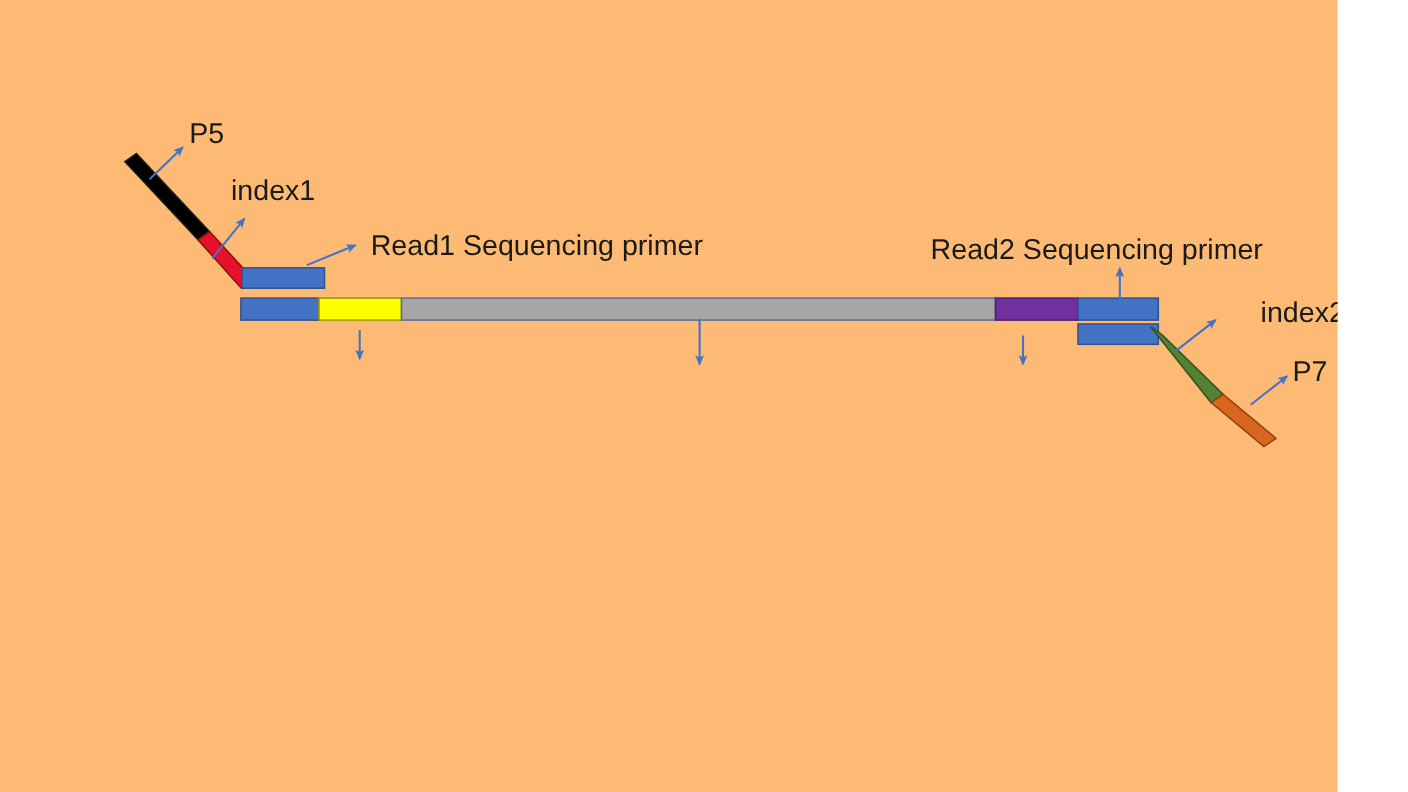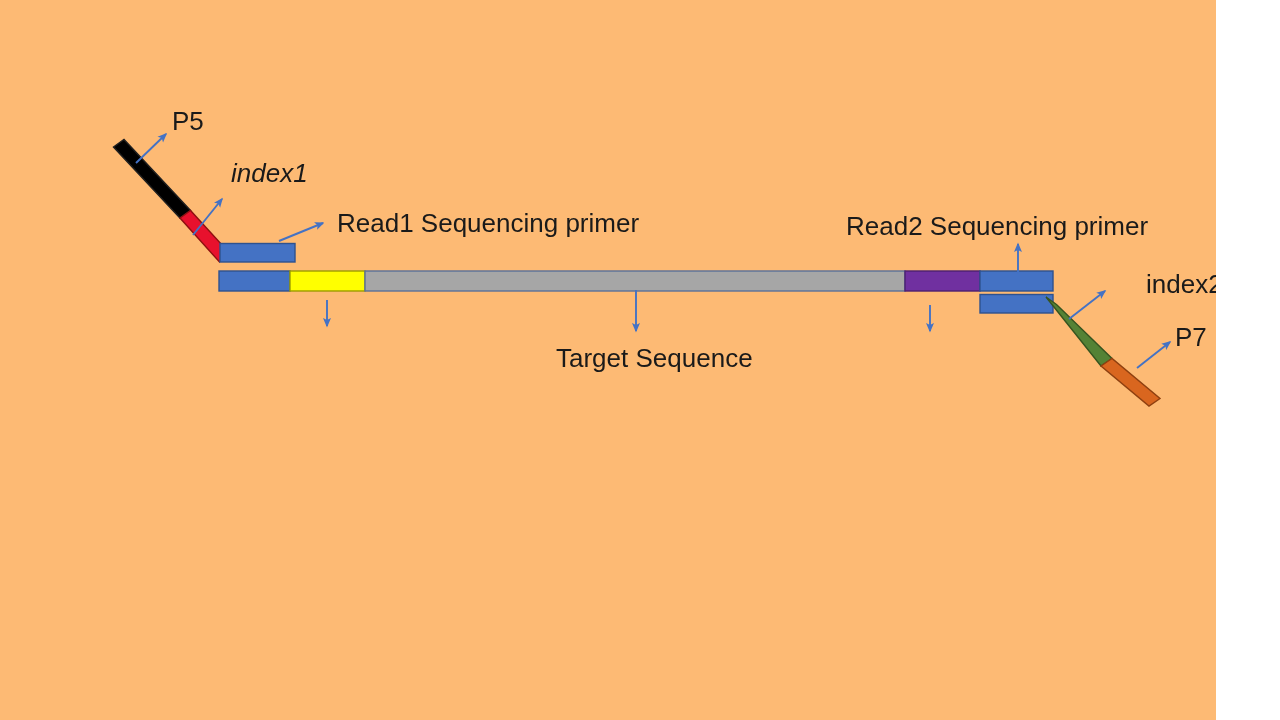--- a/index.html
+++ b/index.html
@@ -88,27 +88,26 @@
 
     <line x1="327" y1="300" x2="327" y2="326" stroke="#4472C4" stroke-width="1.9" marker-end="url(#arrowhead)"></line>
 
     <line x1="636" y1="290" x2="636" y2="331" stroke="#4472C4" stroke-width="1.9" marker-end="url(#arrowhead)"></line>
 
     <line x1="930" y1="305" x2="930" y2="331" stroke="#4472C4" stroke-width="1.9" marker-end="url(#arrowhead)"></line>
   </svg>
 
   <div class="label label-lg" style="left:172px; top:108px;">P5</div>
 
-  <div class="label label-lg" style="left:231px; top:160px;font-style:italic;">index1</div>
+  <div class="label label-lg" style="left:210px; top:160px;">index1</div>
 
   <div class="label label-lg" style="left:337px; top:210px;text-align:center;">Read1 Sequencing primer</div>
 
   <div class="label label-lg" style="left:846px; top:213px;">Read2 Sequencing primer</div>
 
   <div class="label label-lg" style="left:1146px; top:271px;">index2</div>
 
   <div class="label label-lg" style="left:1175px; top:324px;text-align:center;">P7</div>
 
 
-  <div class="label label-lg" style="left:556px; top:345px;">Target Sequence</div>
 
 
 </div>
 
 </body></html>

